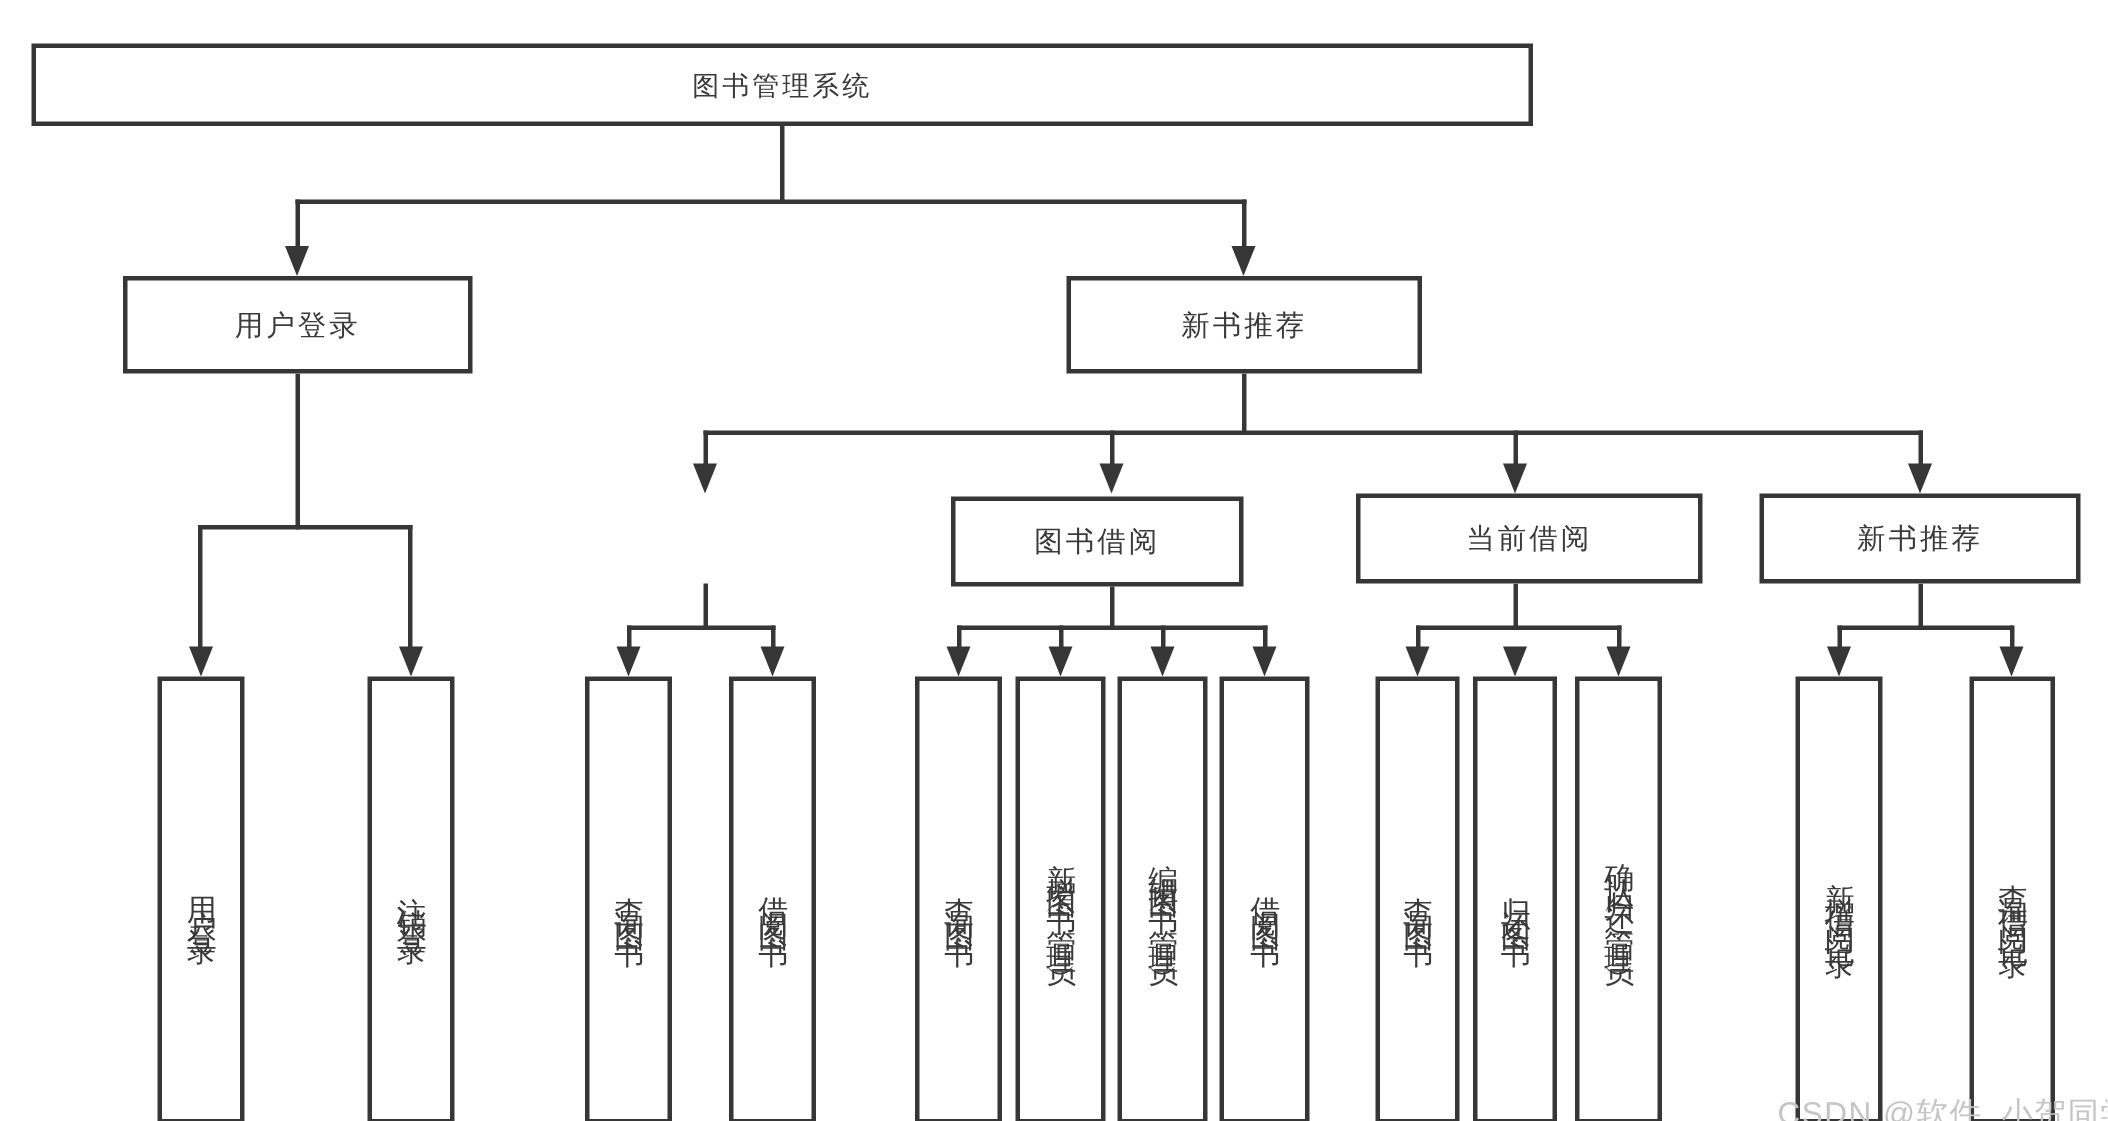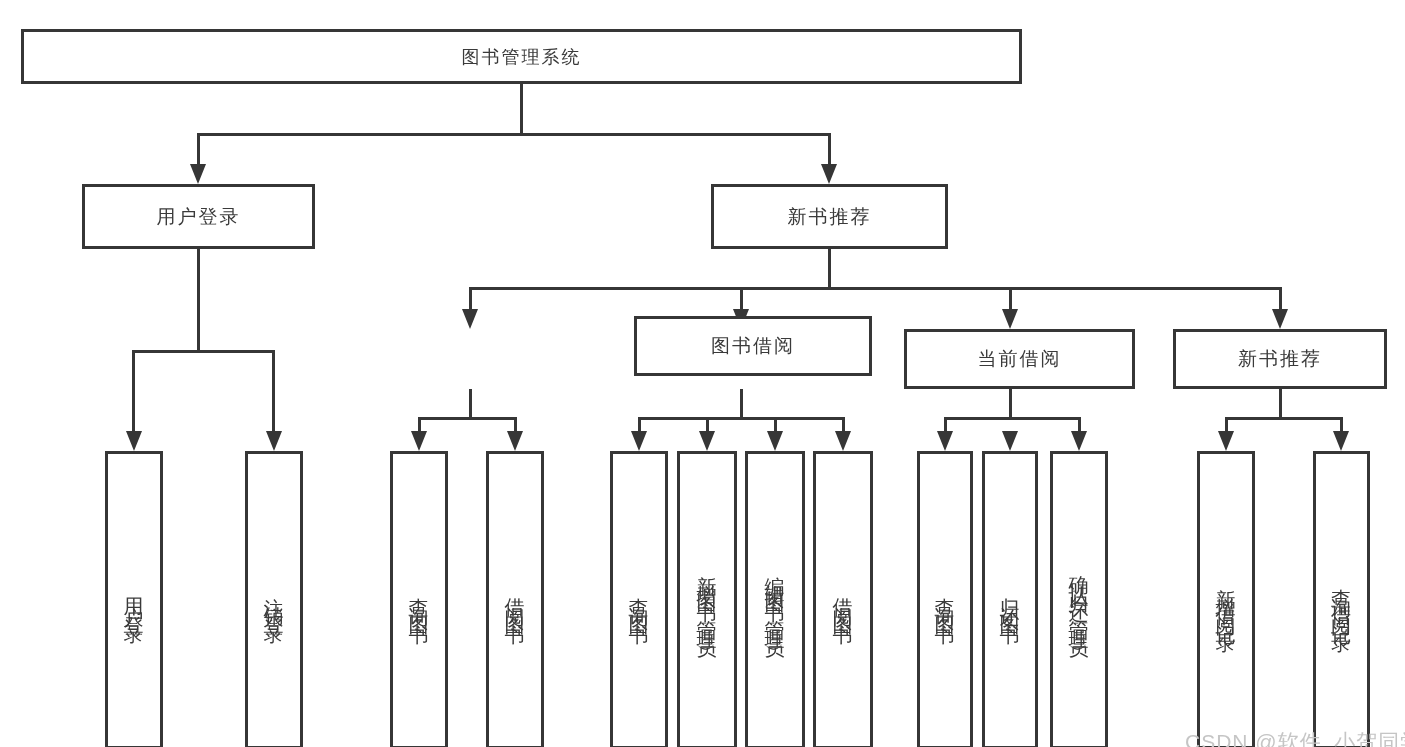--- a/index.html
+++ b/index.html
@@ -131,21 +131,21 @@
     <span class="lbl root-lbl">图书管理系统</span>
   </div>
 
   <div class="box" style="left:82px;top:168px;width:233px;height:65px">
     <span class="lbl">用户登录</span>
   </div>
   <div class="box" style="left:711px;top:168px;width:237px;height:65px">
     <span class="lbl">新书推荐</span>
   </div>
 
-  <div class="box" style="left:634px;top:300px;width:238px;height:60px">
+  <div class="box" style="left:634px;top:315px;width:195px;height:60px">
     <span class="lbl">图书借阅</span>
   </div>
   <div class="box" style="left:904px;top:313px;width:231px;height:60px">
     <span class="lbl">当前借阅</span>
   </div>
   <div class="box" style="left:1173px;top:313px;width:214px;height:60px">
     <span class="lbl">新书推荐</span>
   </div>
 
   <div class="box leaf" style="left:105px;width:58px">

